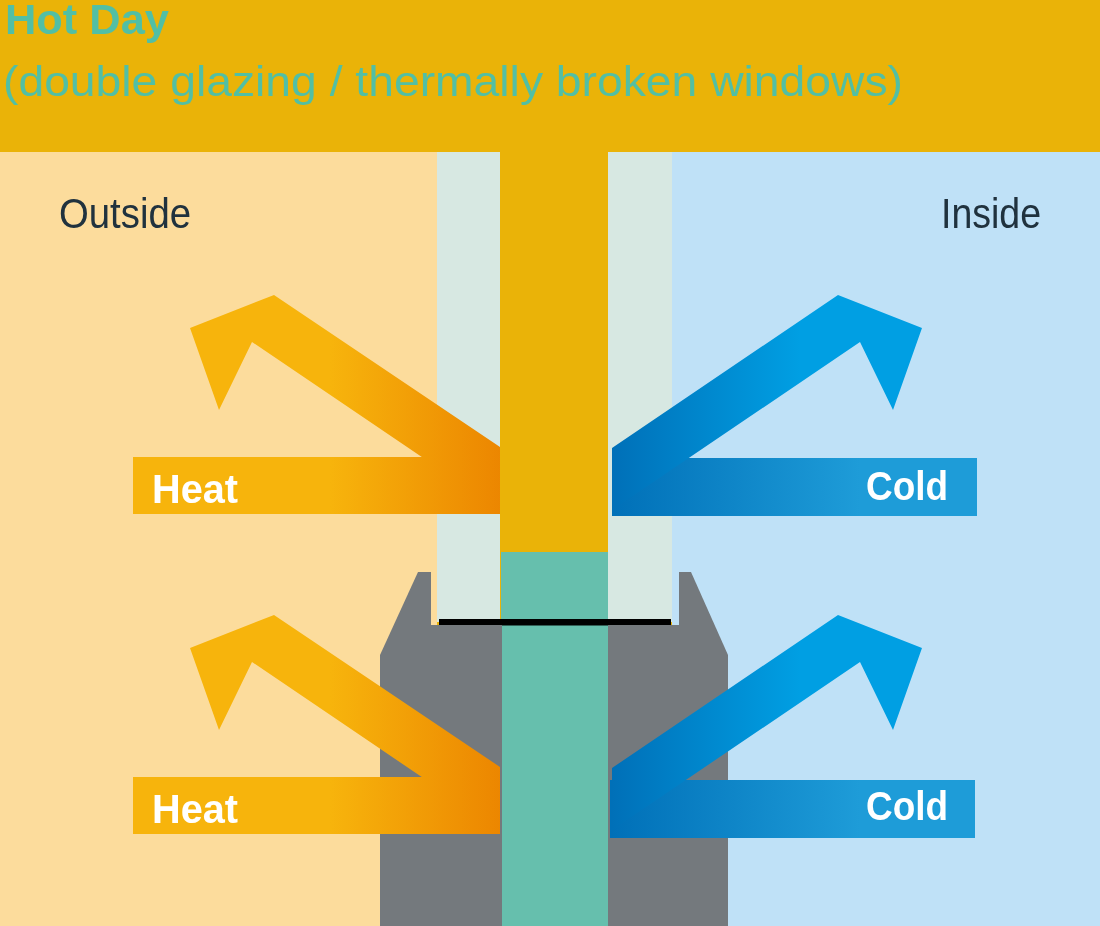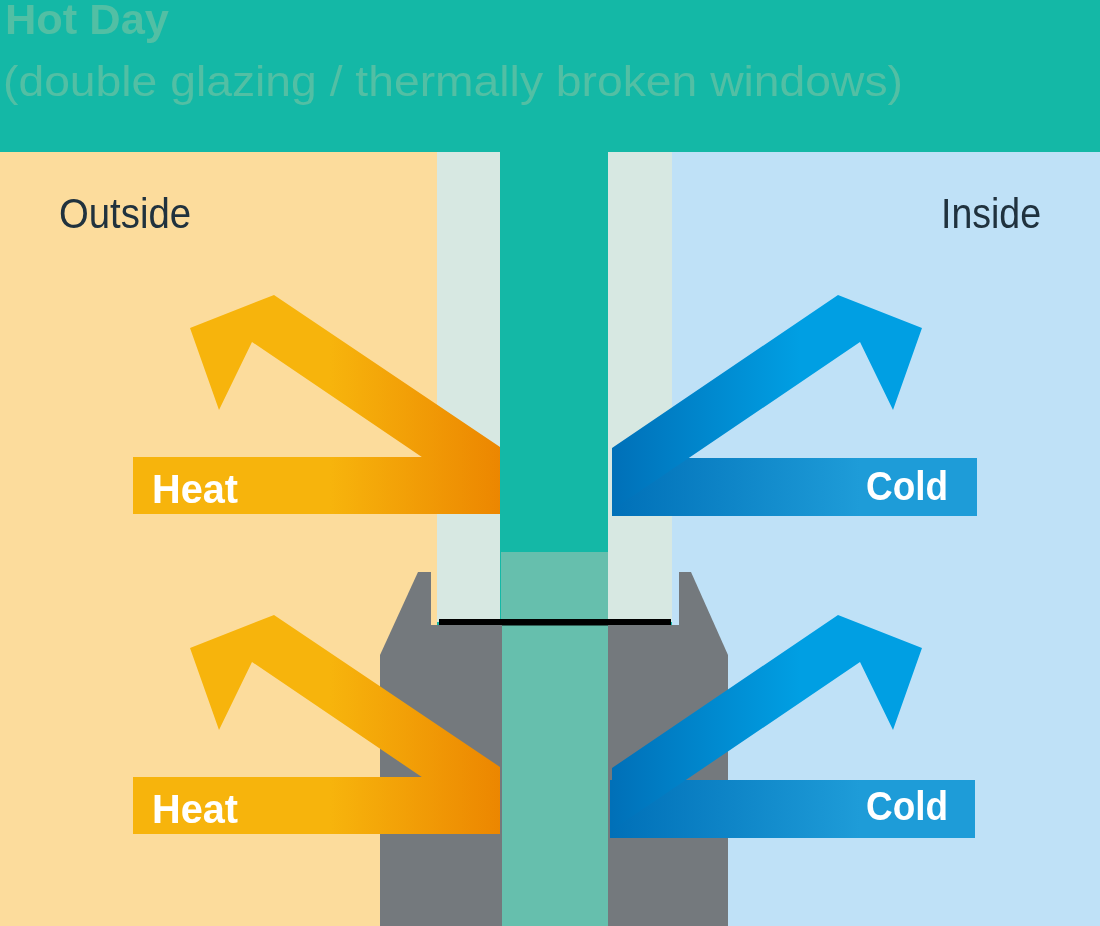--- a/index.html
+++ b/index.html
@@ -1,16 +1,16 @@
 <!DOCTYPE html>
 <html><head>
 <meta charset="utf-8">
 <style>
   html,body{margin:0;padding:0;background:#000;}
-  .stage{position:relative;width:1100px;height:926px;background:#14b8a6;overflow:hidden;}
+  .stage{position:relative;width:1100px;height:926px;background:#eab308;overflow:hidden;}
   svg{display:block;}
   text{font-family:"Liberation Sans","DejaVu Sans",sans-serif;}
   .title-text{font-weight:bold;}
   .zone-label{font-size:42px;}
   .bar-label{font-size:40px;font-weight:bold;}
 </style>
 </head>
 <body>
 
 <div class="stage">

